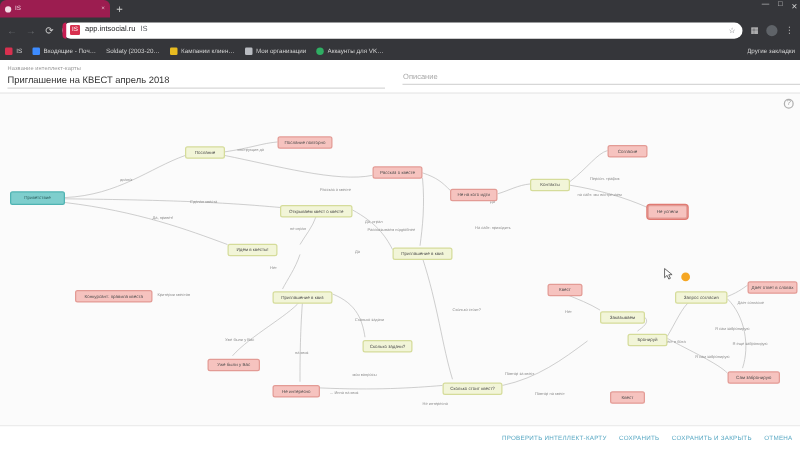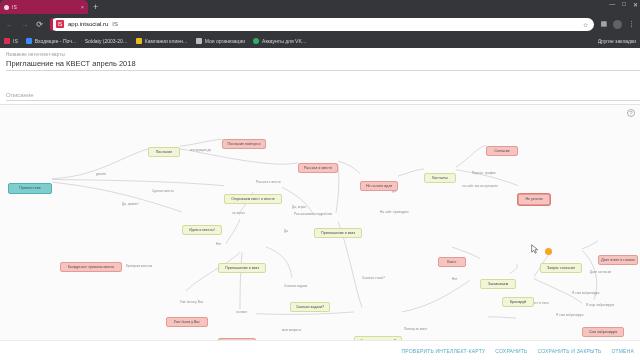--- a/index.html
+++ b/index.html
@@ -39,21 +39,21 @@
   .avatar-ic { width:9px; height:9px; border-radius:50%; background:#5f6368; }
 
   .bookmarks { height:14px; display:flex; align-items:center; padding:0 4px; gap:8px; }
   .bm { display:flex; align-items:center; gap:3px; white-space:nowrap; }
   .bm-ic { width:6px; height:6px; border-radius:1px; flex:none; }
   .bm-label { font-size:5px; color:#d4d4d4; max-width:62px; overflow:hidden; text-overflow:ellipsis; white-space:nowrap; }
   .bm-right { margin-left:auto; }
 
   
   .page { background:#fff; height:calc(360px - 48px); display:flex; flex-direction:column; }
-  .hdr { padding:4px 0 0 6px; display:flex; gap:14px;flex-direction:column; }
+  .hdr { padding:4px 0 0 6px; display:flex; gap:14px; }
   .field { flex:1; }
   .field.desc { flex:1.05; }
   .flabel { font-size:4.5px; color:#9a9a9a; letter-spacing:.1px; }
   .fvalue { font-size:7.5px; color:#333; padding-top:2px; }
   .fplace { font-size:6px; color:#a8a8a8; padding-top:7px; }
   .funder { border-bottom:1px solid #d7d7d7; margin-top:2px; }
   .hdr-rule { border-bottom:1px solid #e3e3e3; margin-top:3px; }
 
   
   .canvas { position:relative; flex:1; background:#fbfbfb; overflow:hidden; }

